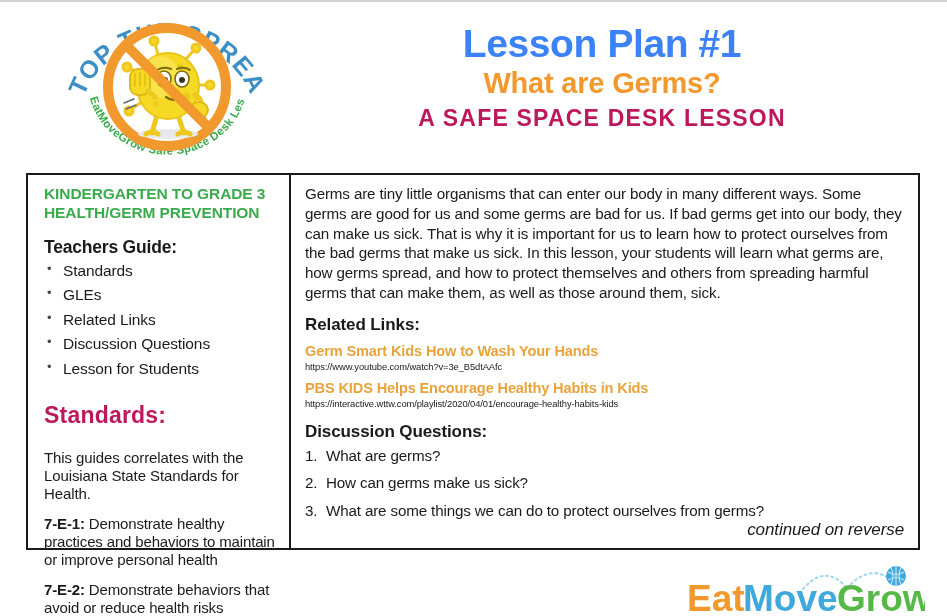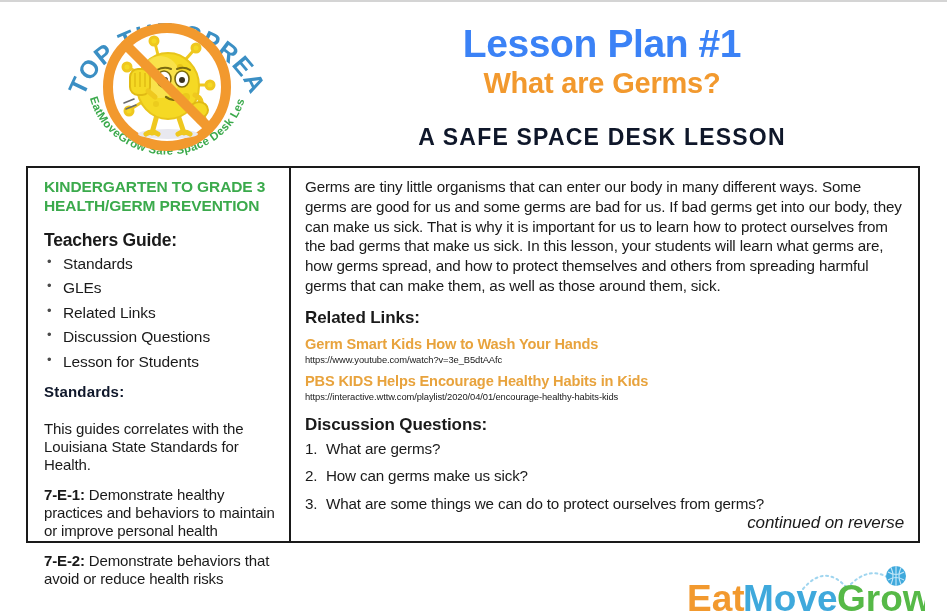--- a/index.html
+++ b/index.html
@@ -51,30 +51,30 @@
     font-size: 29px;
     font-weight: bold;
     color: #F2992E;
     letter-spacing: -0.2px;
     margin-top: 3px;
     line-height: 1.05;
   }
   #lesson-kicker {
     font-size: 23px;
     font-weight: bold;
-    color: #0f172a;
+    color: #be185d;
     letter-spacing: 1.2px;
-    margin-top: 27px;
+    margin-top: 8px;
     line-height: 1.05;
   }
 
   
   #content-frame {
     position: absolute;
-    left: 26px; top: 164px;
+    left: 26px; top: 171px;
     width: 894px;
     height: 377px;
     border: 2px solid #1a1a1a;
     box-sizing: border-box;
     display: flex;
     background: #ffffff;
   }
   #sidebar {
     width: 263px;
     box-sizing: border-box;
@@ -119,24 +119,24 @@
   }
   ul.side-list li:before {
     content: "\2022";
     position: absolute;
     left: 3px;
     top: -1px;
     font-size: 13px;
     color: #4a4a4a;
   }
   .std-title {
-    color: #0f172a;
-    font-weight: bold;
-    font-size: 15px;
-    margin-top: 14px;
+    color: #be185d;
+    font-weight: bold;
+    font-size: 23px;
+    margin-top: 26px;
     letter-spacing: 0.2px;
   }
   .std-note {
     font-size: 15px;
     color: #1a1a1a;
     line-height: 1.19;
     margin-top: 20px;
     letter-spacing: -0.1px;
   }
   .std-item {

